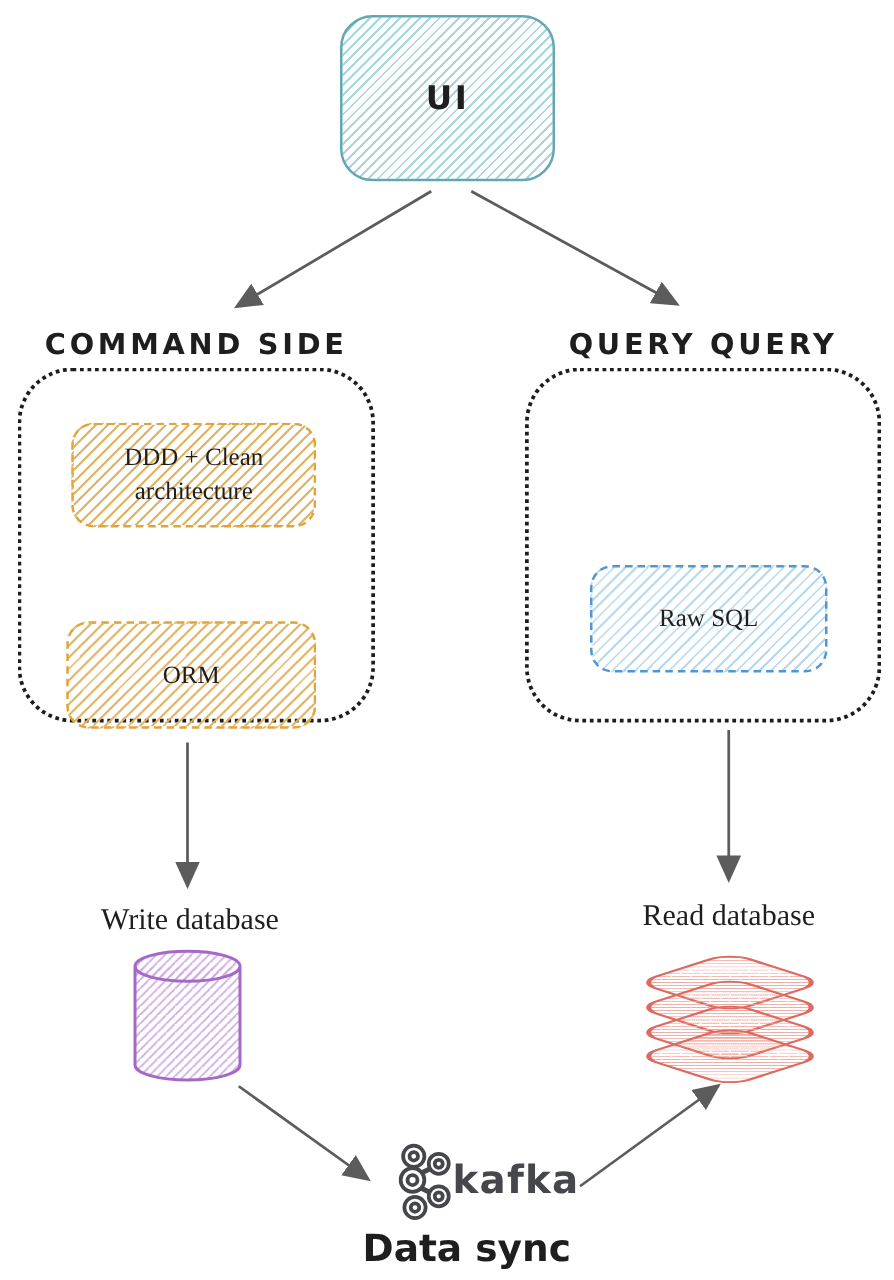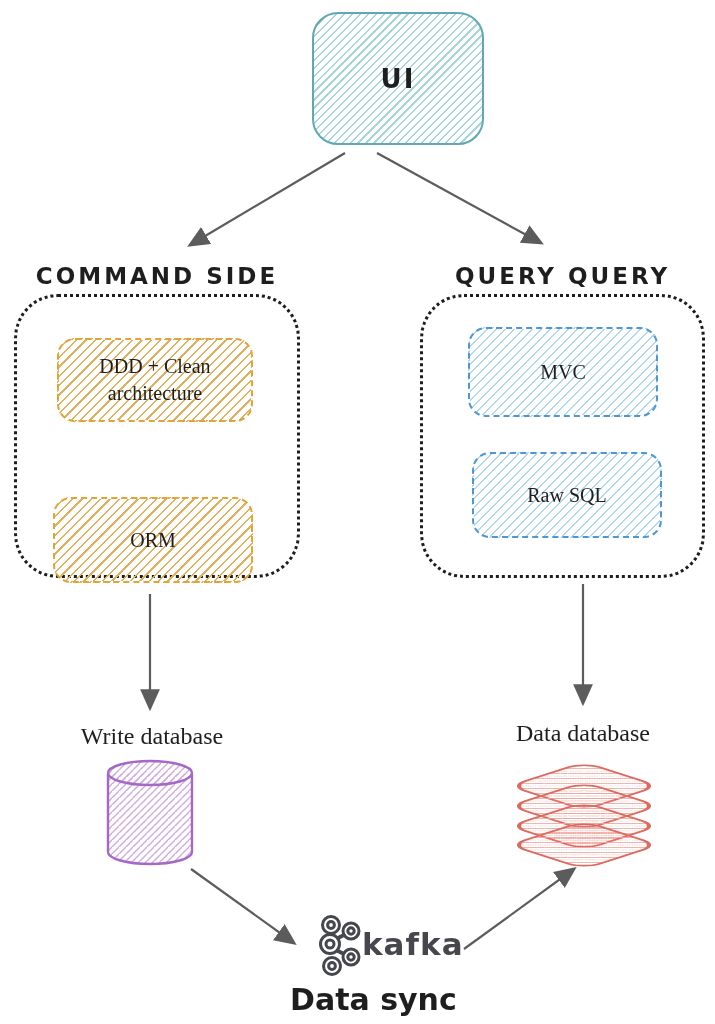--- a/index.html
+++ b/index.html
@@ -14,21 +14,21 @@
   body{font-family:"DejaVu Sans","Liberation Sans",sans-serif;color:var(--ink);}
   .stage{position:relative;width:715px;height:1024px;background:#ffffff;overflow:hidden;}
   .stage svg.underlay{position:absolute;left:0;top:0;}
 
   .node{position:absolute;display:flex;align-items:center;justify-content:center;
         text-align:center;box-sizing:border-box;}
 
   .ui-box{left:272px;top:12px;width:172px;height:133px;
           border:2.5px solid var(--teal);border-radius:26px;
           background:repeating-linear-gradient(135deg,rgba(255,255,255,0) 0 4px,var(--teal-hatch) 4px 5.6px);
-          font-size:26px;font-weight:600;letter-spacing:2px;margin-left:40px;}
+          font-size:26px;font-weight:600;letter-spacing:2px;}
 
   .side-title{position:absolute;font-size:23px;font-weight:600;letter-spacing:3px;
               text-align:center;white-space:nowrap;}
   .cmd-title{left:14px;top:263px;width:286px;}
   .qry-title{left:420px;top:263px;width:285px;}
 
   .group-box{position:absolute;border:3px dotted #1d1d1d;border-radius:44px;box-sizing:border-box;}
   .cmd-group{left:14px;top:294px;width:286px;height:284px;}
   .qry-group{left:420px;top:294px;width:285px;height:284px;}
 
@@ -115,26 +115,23 @@
   <div class="group-box cmd-group"></div>
   <div class="node inner-box orange-box ddd-box">
     <span>DDD + Clean architecture</span>
   </div>
   <div class="node inner-box orange-box orm-box">
     <span>ORM</span>
   </div>
 
   <div class="side-title qry-title">QUERY QUERY</div>
   <div class="group-box qry-group"></div>
-  <div class="node inner-box blue-box mvc-box">
-    <span>MVC</span>
-  </div>
   <div class="node inner-box blue-box sql-box">
     <span>Raw SQL</span>
   </div>
 
   <div class="db-label write-label">Write database</div>
-  <div class="db-label read-label">Data database</div>
+  <div class="db-label read-label">Read database</div>
 
   <div class="kafka-word">kafka</div>
   <div class="sync-label">Data sync</div>
 
 </div>
 
 </body></html>

